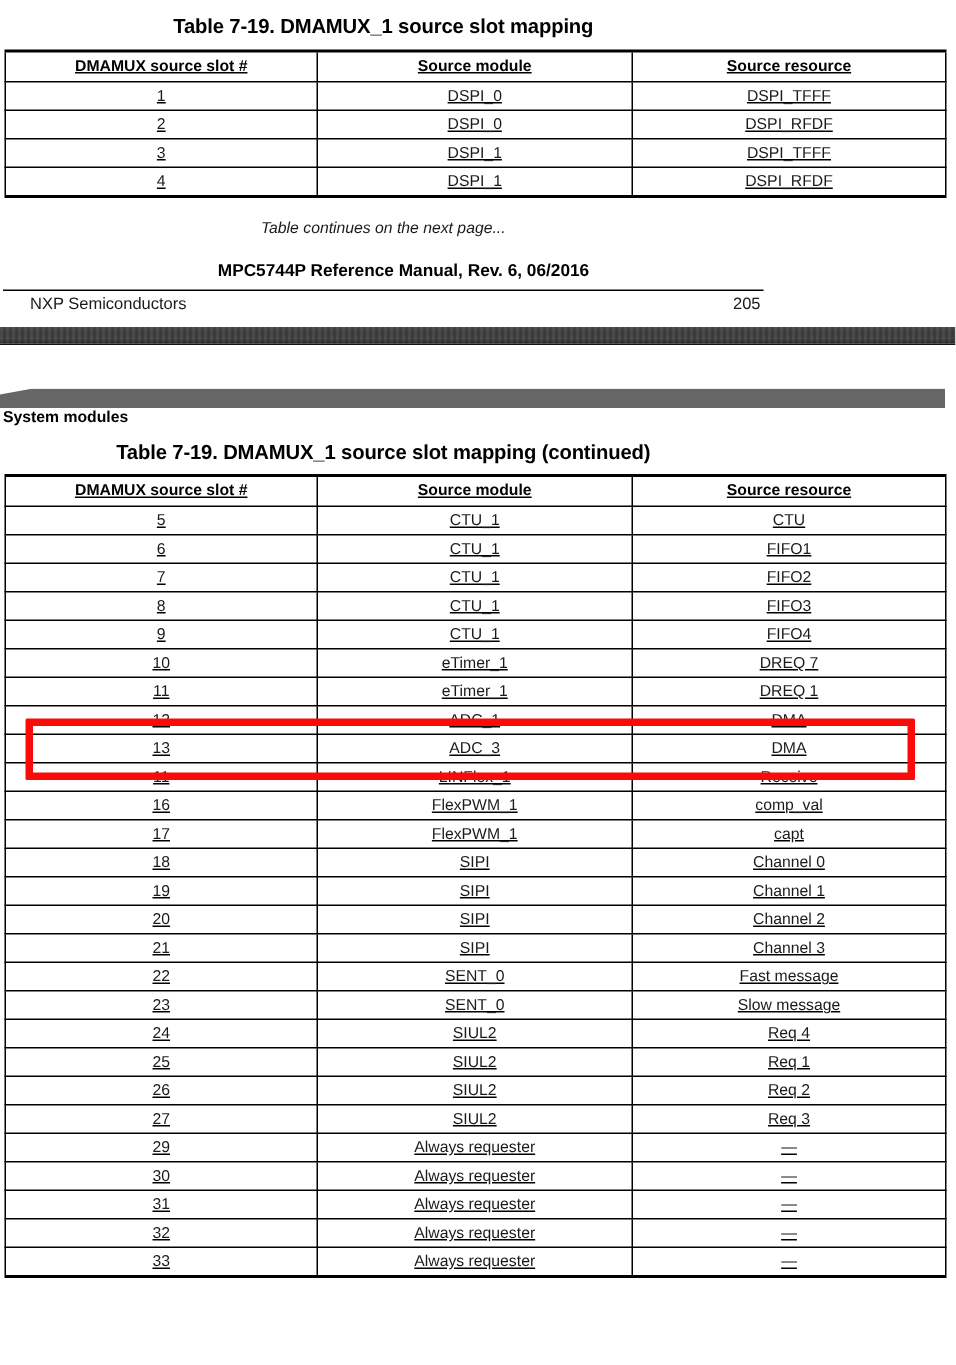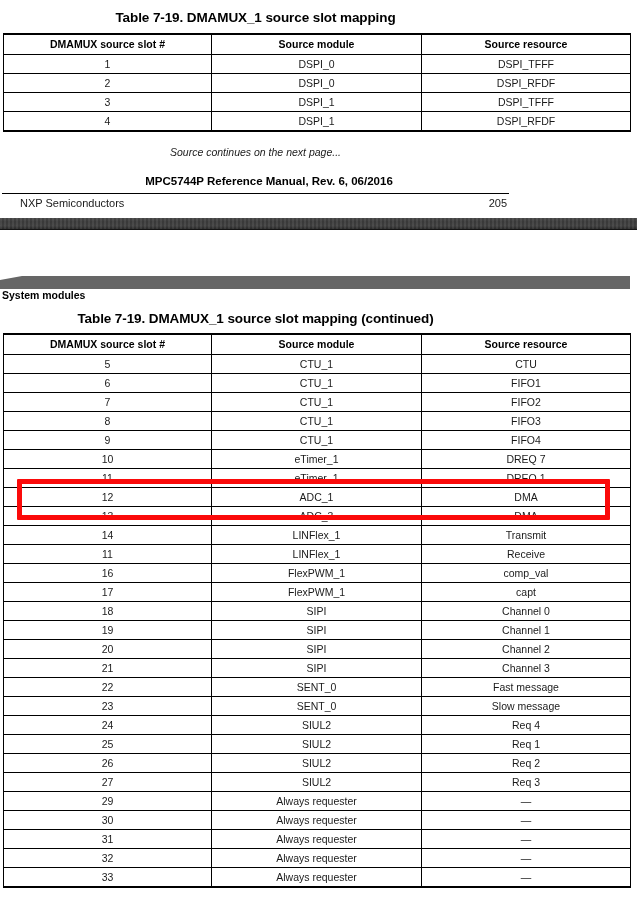--- a/index.html
+++ b/index.html
@@ -35,20 +35,21 @@
     white-space: nowrap;
   }
 
   
   table.dmamux {
     border-collapse: collapse;
     table-layout: fixed;
     margin: 0 3px;
     width: 627px;
     font-size: 10.5px;
+    text-decoration: underline;
   }
   table.dmamux col.c-slot   { width: 208px; }
   table.dmamux col.c-module { width: 210px; }
   table.dmamux col.c-res    { width: 209px; }
 
   table.dmamux th,
   table.dmamux td {
     border: 1px solid #000;
     text-align: center;
     vertical-align: middle;
@@ -185,39 +186,39 @@
       <tr class="last-row">
         <td>4</td>
         <td>DSPI_1</td>
         <td>DSPI_RFDF</td>
       </tr>
     </tbody>
   </table>
 
   <div style="height:14px;"></div>
 
-  <div class="continues">Source continues on the next page...</div>
+  <div class="continues">Table continues on the next page...</div>
 
   <div style="height:17px;"></div>
 
   <div class="manual-line">MPC5744P Reference Manual, Rev. 6, 06/2016</div>
 
   <div style="height:6px;"></div>
   <div class="footer-rule"></div>
 
   <div class="footer-row">
     <span>NXP Semiconductors</span>
     <span>205</span>
   </div>
 </div>
 
 <div style="height:9px;"></div>
 <div class="page-separator"></div>
 
-<div class="page" style="padding-top:46px;">
+<div class="page" style="padding-top:29px;">
 
   <div class="runhead-wrap">
     <div class="runhead-bar"></div>
   </div>
 
   <div class="section-label">System modules</div>
 
   <div style="height:10px;"></div>
 
   <div class="table-caption">Table 7-19.   DMAMUX_1 source slot mapping (continued)</div>
@@ -277,25 +278,20 @@
           <td>12</td>
           <td>ADC_1</td>
           <td>DMA</td>
         </tr>
         <tr>
           <td>13</td>
           <td>ADC_3</td>
           <td>DMA</td>
         </tr>
         <tr>
-          <td>14</td>
-          <td>LINFlex_1</td>
-          <td>Transmit</td>
-        </tr>
-        <tr>
           <td>11</td>
           <td>LINFlex_1</td>
           <td>Receive</td>
         </tr>
         <tr>
           <td>16</td>
           <td>FlexPWM_1</td>
           <td>comp_val</td>
         </tr>
         <tr>

